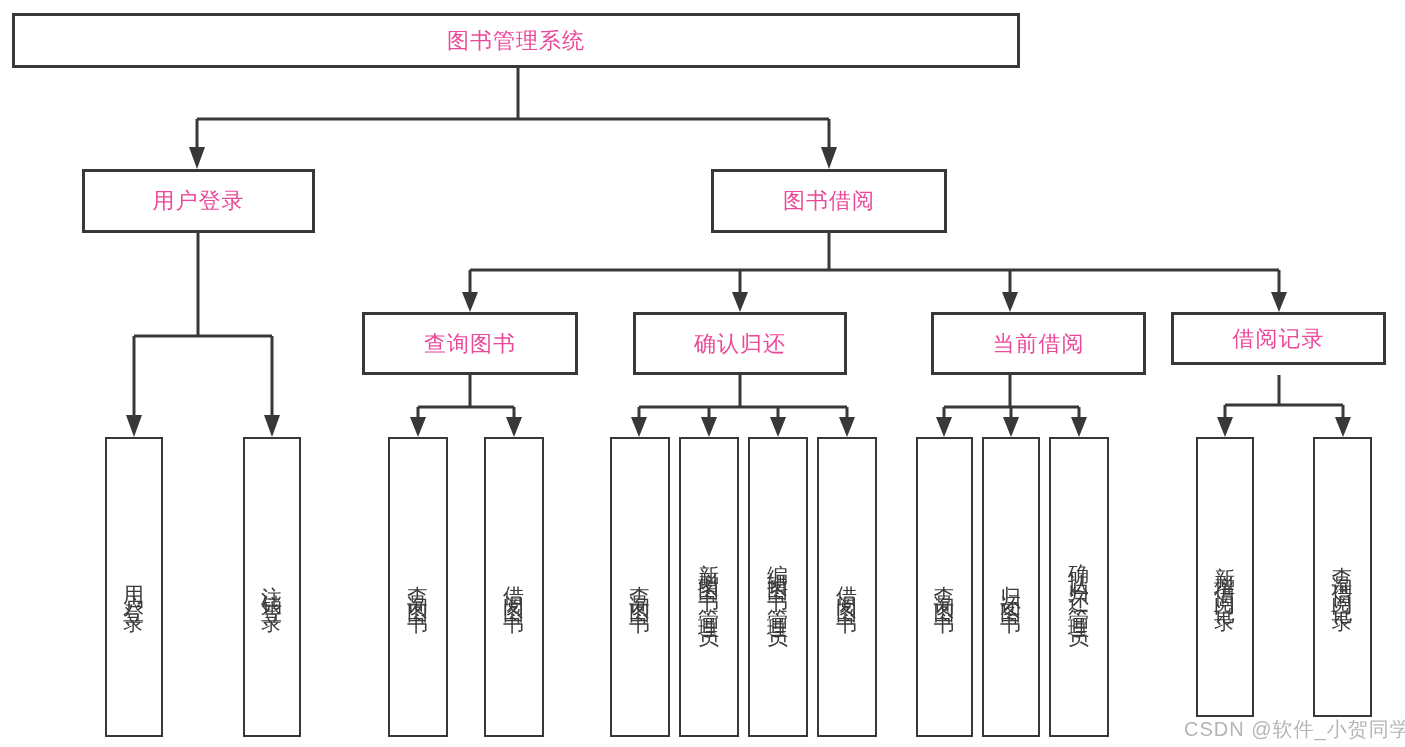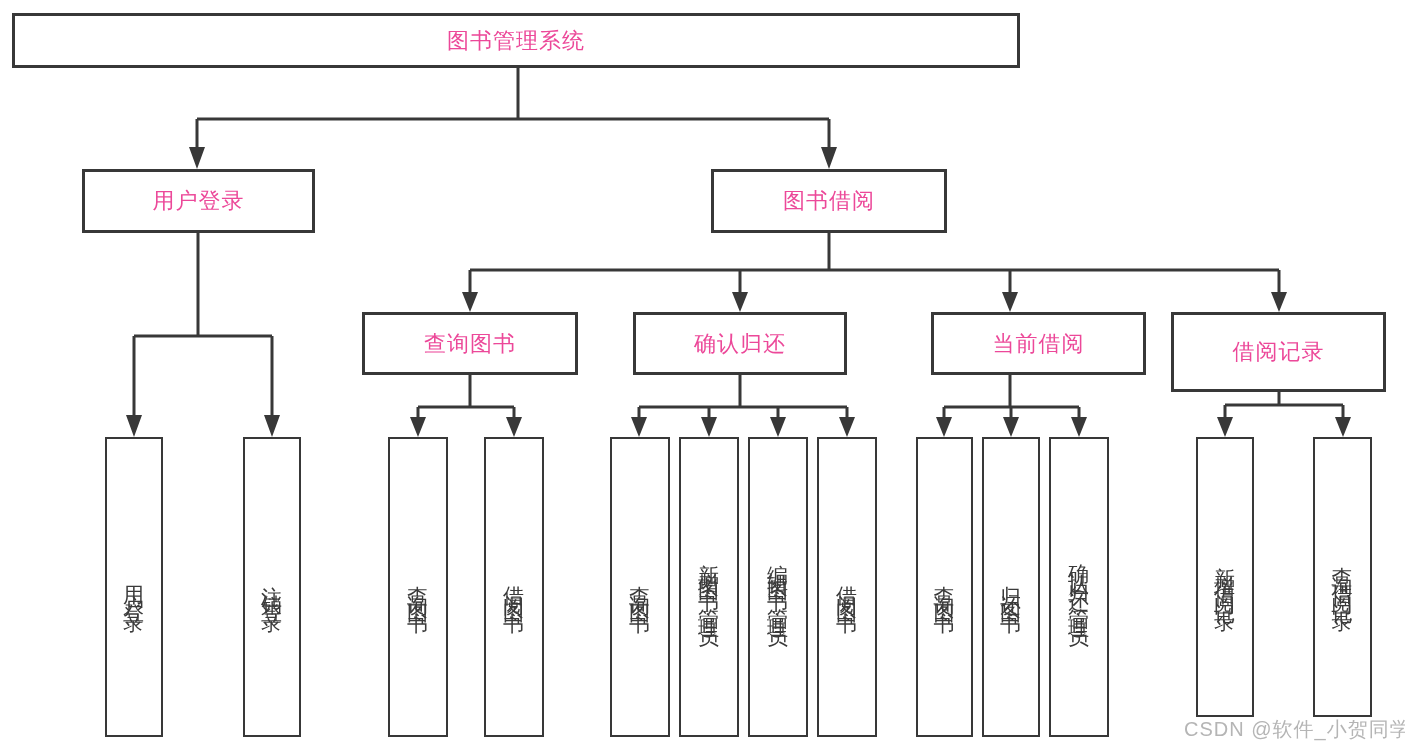--- a/index.html
+++ b/index.html
@@ -101,21 +101,21 @@
   </svg>
 
   <div class="node" style="left:12px; top:13px; width:1008px; height:55px;">图书管理系统</div>
 
   <div class="node" style="left:82px; top:169px; width:233px; height:64px;">用户登录</div>
   <div class="node" style="left:711px; top:169px; width:236px; height:64px;">图书借阅</div>
 
   <div class="node" style="left:362px; top:312px; width:216px; height:63px;">查询图书</div>
   <div class="node" style="left:633px; top:312px; width:214px; height:63px;">确认归还</div>
   <div class="node" style="left:902px; top:312px; width:215px; height:63px;margin-left:29px;">当前借阅</div>
-  <div class="node" style="left:1171px; top:312px; width:215px; height:80px;">借阅记录</div>
+  <div class="node" style="left:1171px; top:312px; width:215px; height:53px;">借阅记录</div>
 
   <div class="leaf" style="left:105px; top:437px; width:58px; height:300px;">
     <span class="vtext">用户登录</span>
   </div>
   <div class="leaf" style="left:243px; top:437px; width:58px; height:300px;">
     <span class="vtext">注销登录</span>
   </div>
 
   <div class="leaf" style="left:388px; top:437px; width:60px; height:300px;">
     <span class="vtext">查询图书</span>

